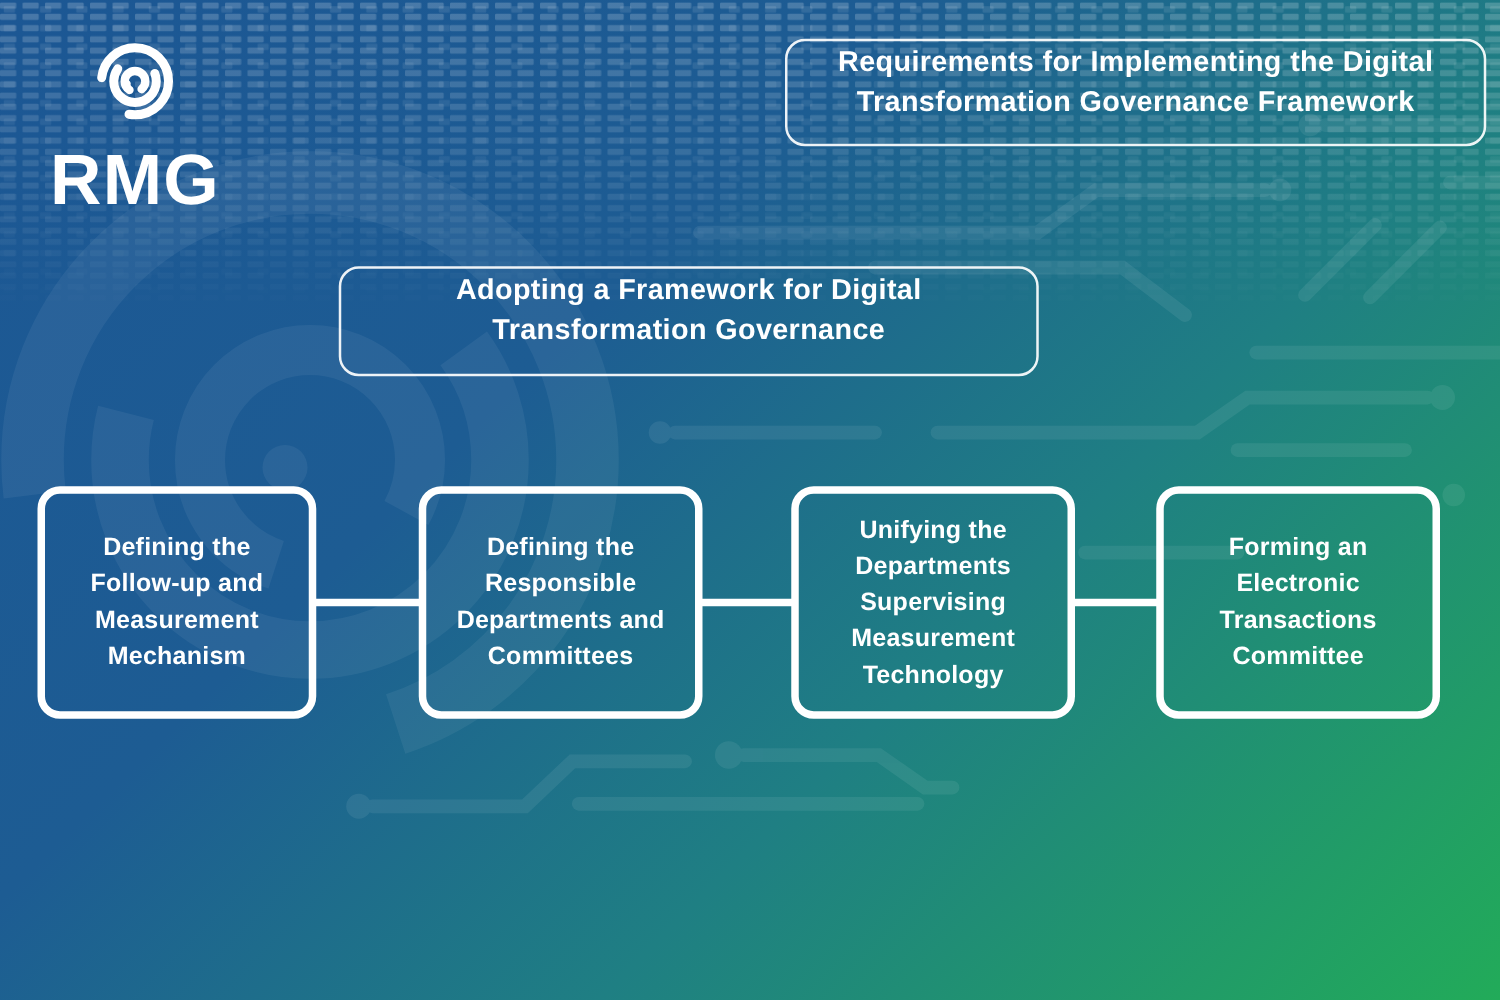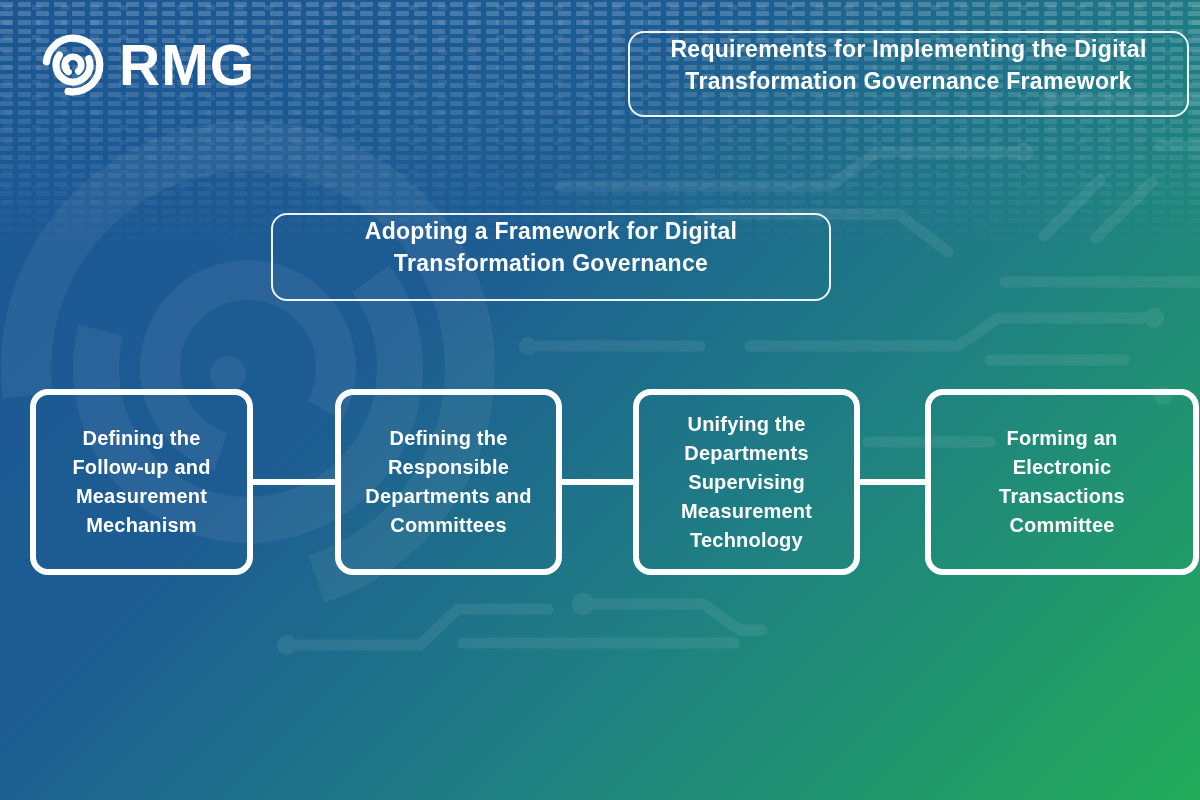--- a/index.html
+++ b/index.html
@@ -3,42 +3,42 @@
 <meta charset="utf-8">
 <style>
   html,body{margin:0;padding:0;background:#10304f;}
   .stage{
     position:relative;width:1200px;height:800px;overflow:hidden;
     background:linear-gradient(135deg,#1C5794 0%,#1D5C93 36%,#1F7F83 64%,#22AB59 100%);
     font-family:"Liberation Sans","DejaVu Sans",sans-serif;color:#fff;
   }
   svg.decor{position:absolute;inset:0;pointer-events:none;}
   
-  .logo{position:absolute;left:40px;top:32px;display:flex;align-items:center;gap:13px;}
+  .logo{position:absolute;left:40px;top:32px;display:flex;align-items:center;gap:13px;flex-direction:column;}
   .logo .mark{width:66px;height:66px;display:block;}
   .logo .word{font-size:57px;font-weight:bold;letter-spacing:1px;line-height:66px;}
   
   .banner{
     position:absolute;border:2px solid rgba(255,255,255,.92);border-radius:16px;
     display:flex;align-items:flex-start;justify-content:center;text-align:center;
     font-weight:bold;font-size:23px;line-height:32px;white-space:pre-line;letter-spacing:.3px;
   }
   .title-box{left:628px;top:31px;width:557px;height:82px;}
   .mid-box{left:271px;top:213px;width:556px;height:84px;}
   
   .step{
     position:absolute;top:389px;height:186px;border:6px solid #fff;border-radius:18px;
     box-sizing:border-box;display:flex;align-items:center;justify-content:center;
     text-align:center;font-weight:bold;font-size:20px;line-height:29px;
     white-space:pre-line;letter-spacing:.2px;
   }
   .s1{left:30px;width:223px;}
   .s2{left:335px;width:227px;}
   .s3{left:633px;width:227px;}
-  .s4{left:925px;width:274px;}
+  .s4{left:925px;width:227px;}
   .connector{position:absolute;top:479px;height:6px;background:#fff;}
   .c1{left:252px;width:84px;}
   .c2{left:561px;width:73px;}
   .c3{left:859px;width:67px;}
 </style>
 </head>
 <body>
 
 <div class="stage">
 

